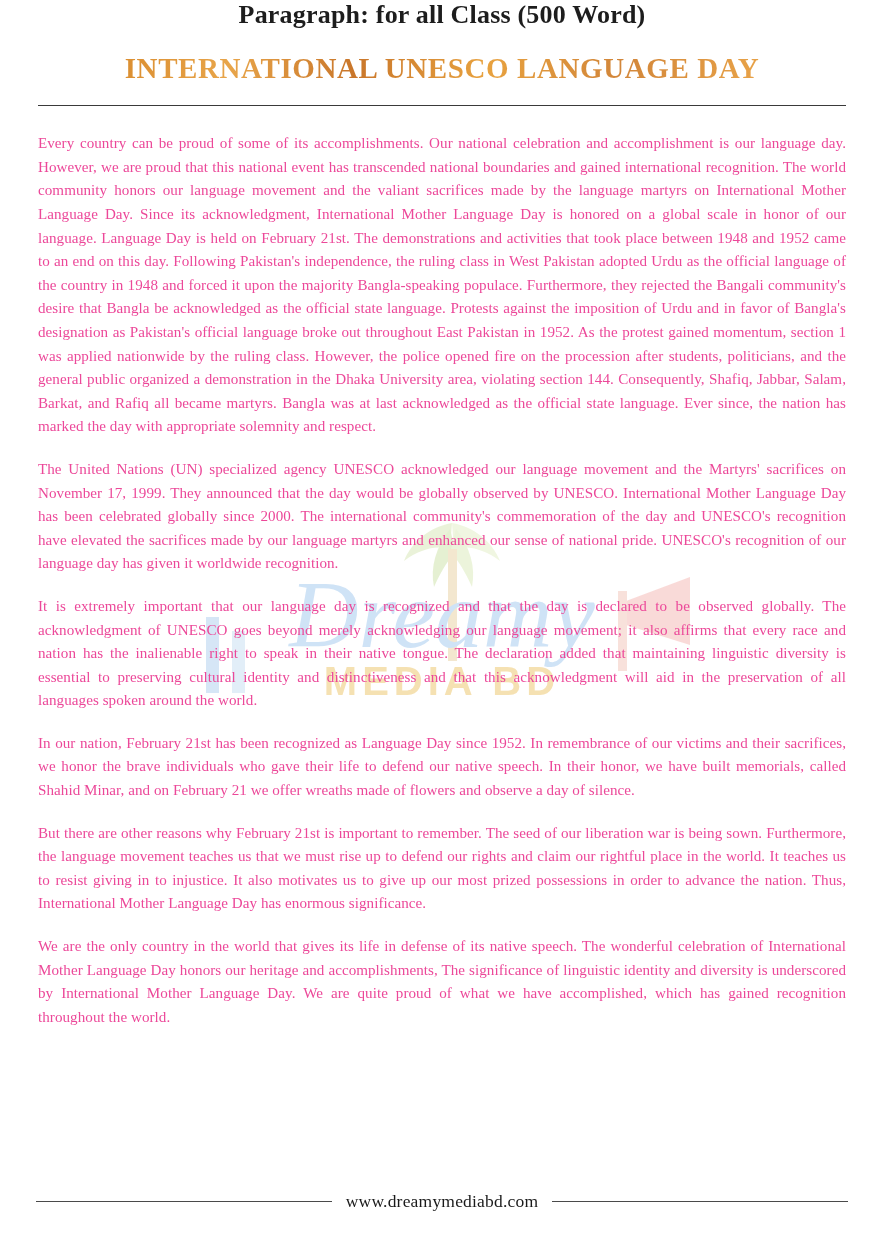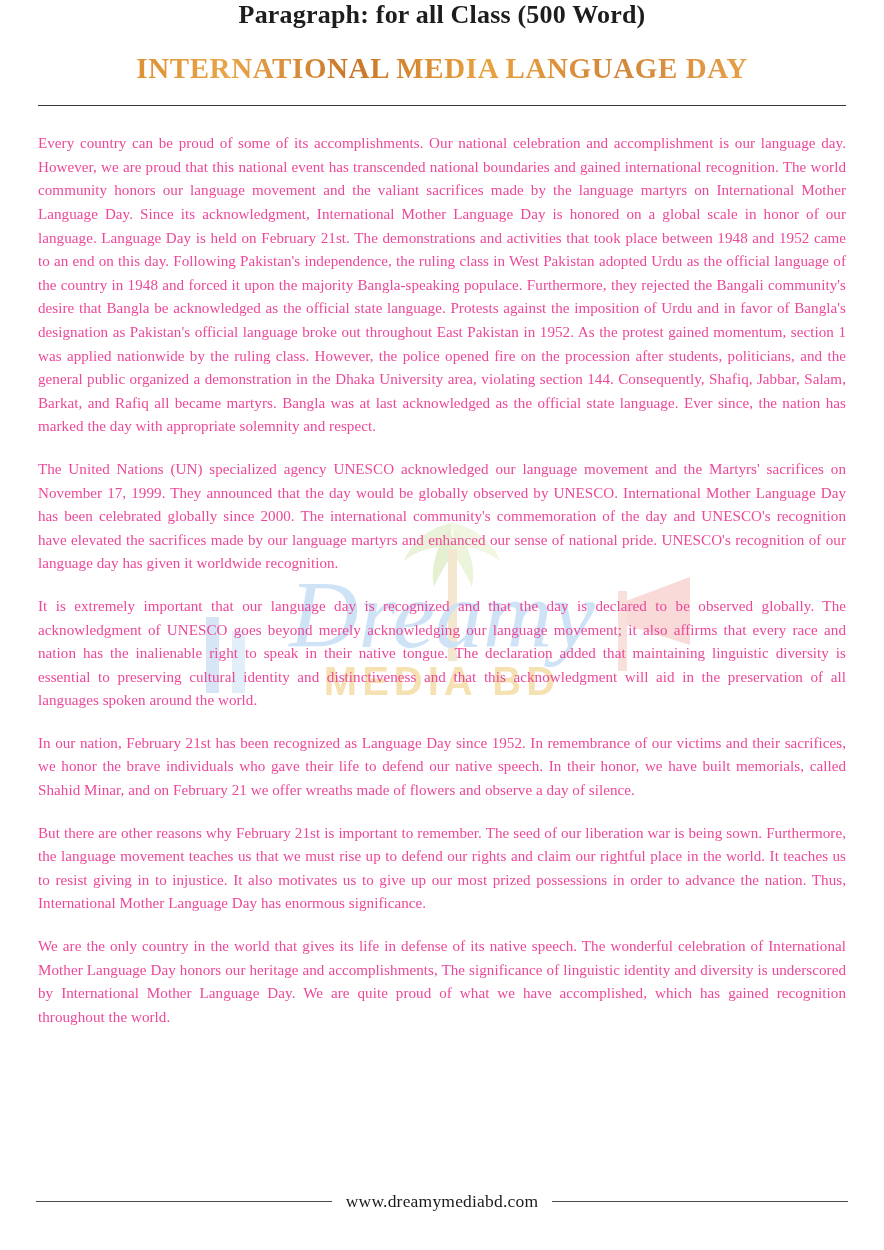--- a/index.html
+++ b/index.html
@@ -119,21 +119,21 @@
     letter-spacing: 0.2px;
   }
 </style>
 </head>
 <body>
 
 <div class="page">
 
   <div class="header">
     <div class="page-title">Paragraph: for all Class (500 Word)</div>
-    <div class="main-heading">INTERNATIONAL MEDIA LANGUAGE DAY</div>
+    <div class="main-heading">INTERNATIONAL UNESCO LANGUAGE DAY</div>
     <hr class="heading-rule">
   </div>
 
   <div class="watermark">
     <svg viewBox="0 0 884 230" xmlns="http://www.w3.org/2000/svg" aria-hidden="true">
       <g>
         <path d="M452 18 C430 22 412 36 404 56 C420 44 436 40 450 44 Z" fill="#cfe2a5"></path>
         <path d="M452 18 C474 22 492 36 500 56 C484 44 468 40 454 44 Z" fill="#dcebb8"></path>
         <path d="M450 24 C436 42 430 62 434 82 C442 64 450 52 456 48 Z" fill="#c3dc96"></path>
         <path d="M456 24 C470 42 476 62 472 82 C464 64 456 52 450 48 Z" fill="#d3e6ab"></path>

